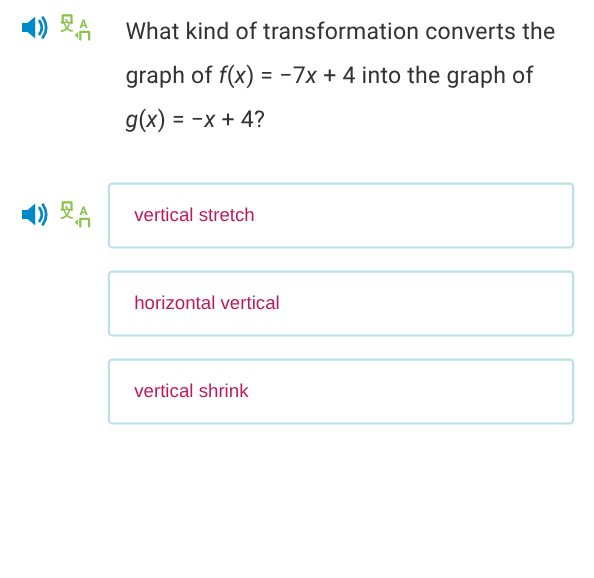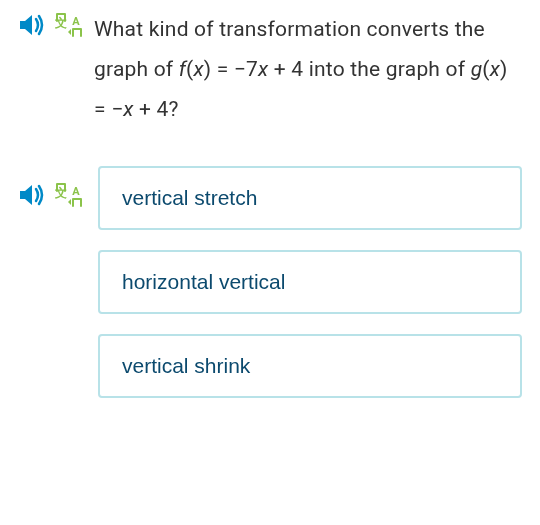--- a/index.html
+++ b/index.html
@@ -21,20 +21,21 @@
       align-items: center;
       gap: 8px;
       flex-shrink: 0;
       margin-top: 2px;
     }
     .question-text {
       font-size: 21px;
       line-height: 1.9;
       color: #333;
       letter-spacing: 0.2px;
+      margin-left: 20px;
     }
     .fx { font-style: italic; }
     .answers {
       margin-top: 36px;
       display: flex;
       gap: 14px;
       align-items: flex-start;
     }
     .answer-icons {
       display: flex;
@@ -46,22 +47,22 @@
     .answer-list {
       flex: 1;
       display: flex;
       flex-direction: column;
       gap: 20px;
     }
     .answer-option {
       border: 2px solid #b8e2e8;
       border-radius: 4px;
       padding: 18px 22px;
-      font-size: 21px;
-      color: #0c4a6e;
+      font-size: 17px;
+      color: #be185d;
       cursor: pointer;
       background: #fff;
       text-align: left;
     }
     svg { display: block; }
   </style>
 </head>
 <body>
 
 <div class="question-row">

